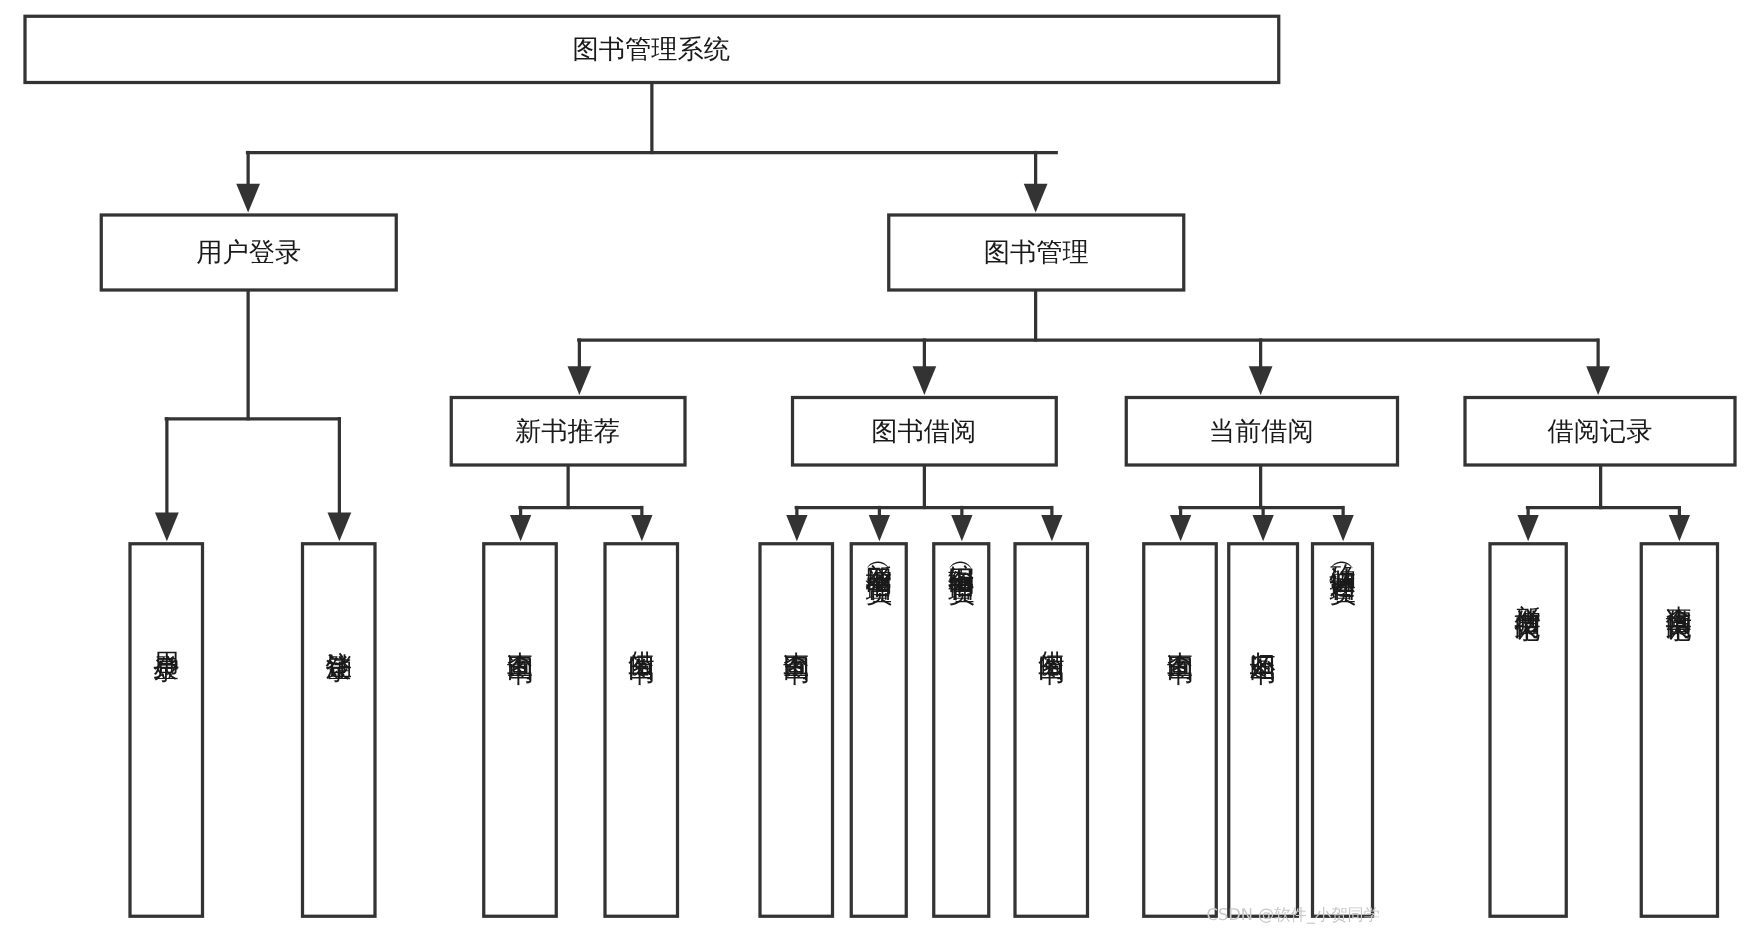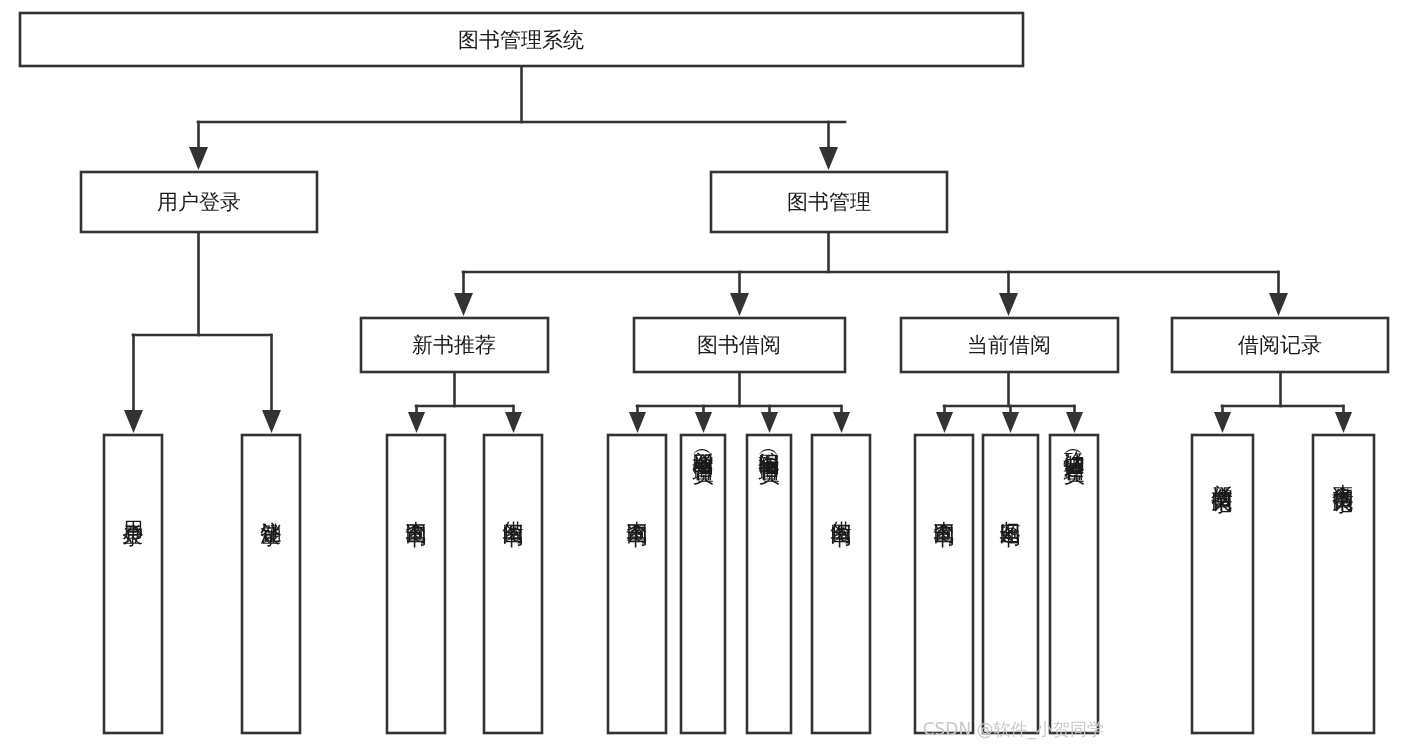--- a/index.html
+++ b/index.html
@@ -55,21 +55,21 @@
     writing-mode: vertical-rl;
     text-orientation: upright;
     text-anchor: middle;
     letter-spacing: 2px;
   }
   .watermark-text {
     position: absolute;
     right: 8px;
     bottom: 6px;
     font-family: "DejaVu Sans", "Liberation Sans", sans-serif;
-    font-size: 17px;
+    font-size: 13px;
     color: #c9c9c9;
     white-space: nowrap;
     pointer-events: none;
   }
 </style>
 </head>
 <body>
 
 <div id="diagram-root">
   <svg class="diagram-canvas" viewBox="0 0 1405 747" xmlns="http://www.w3.org/2000/svg">

